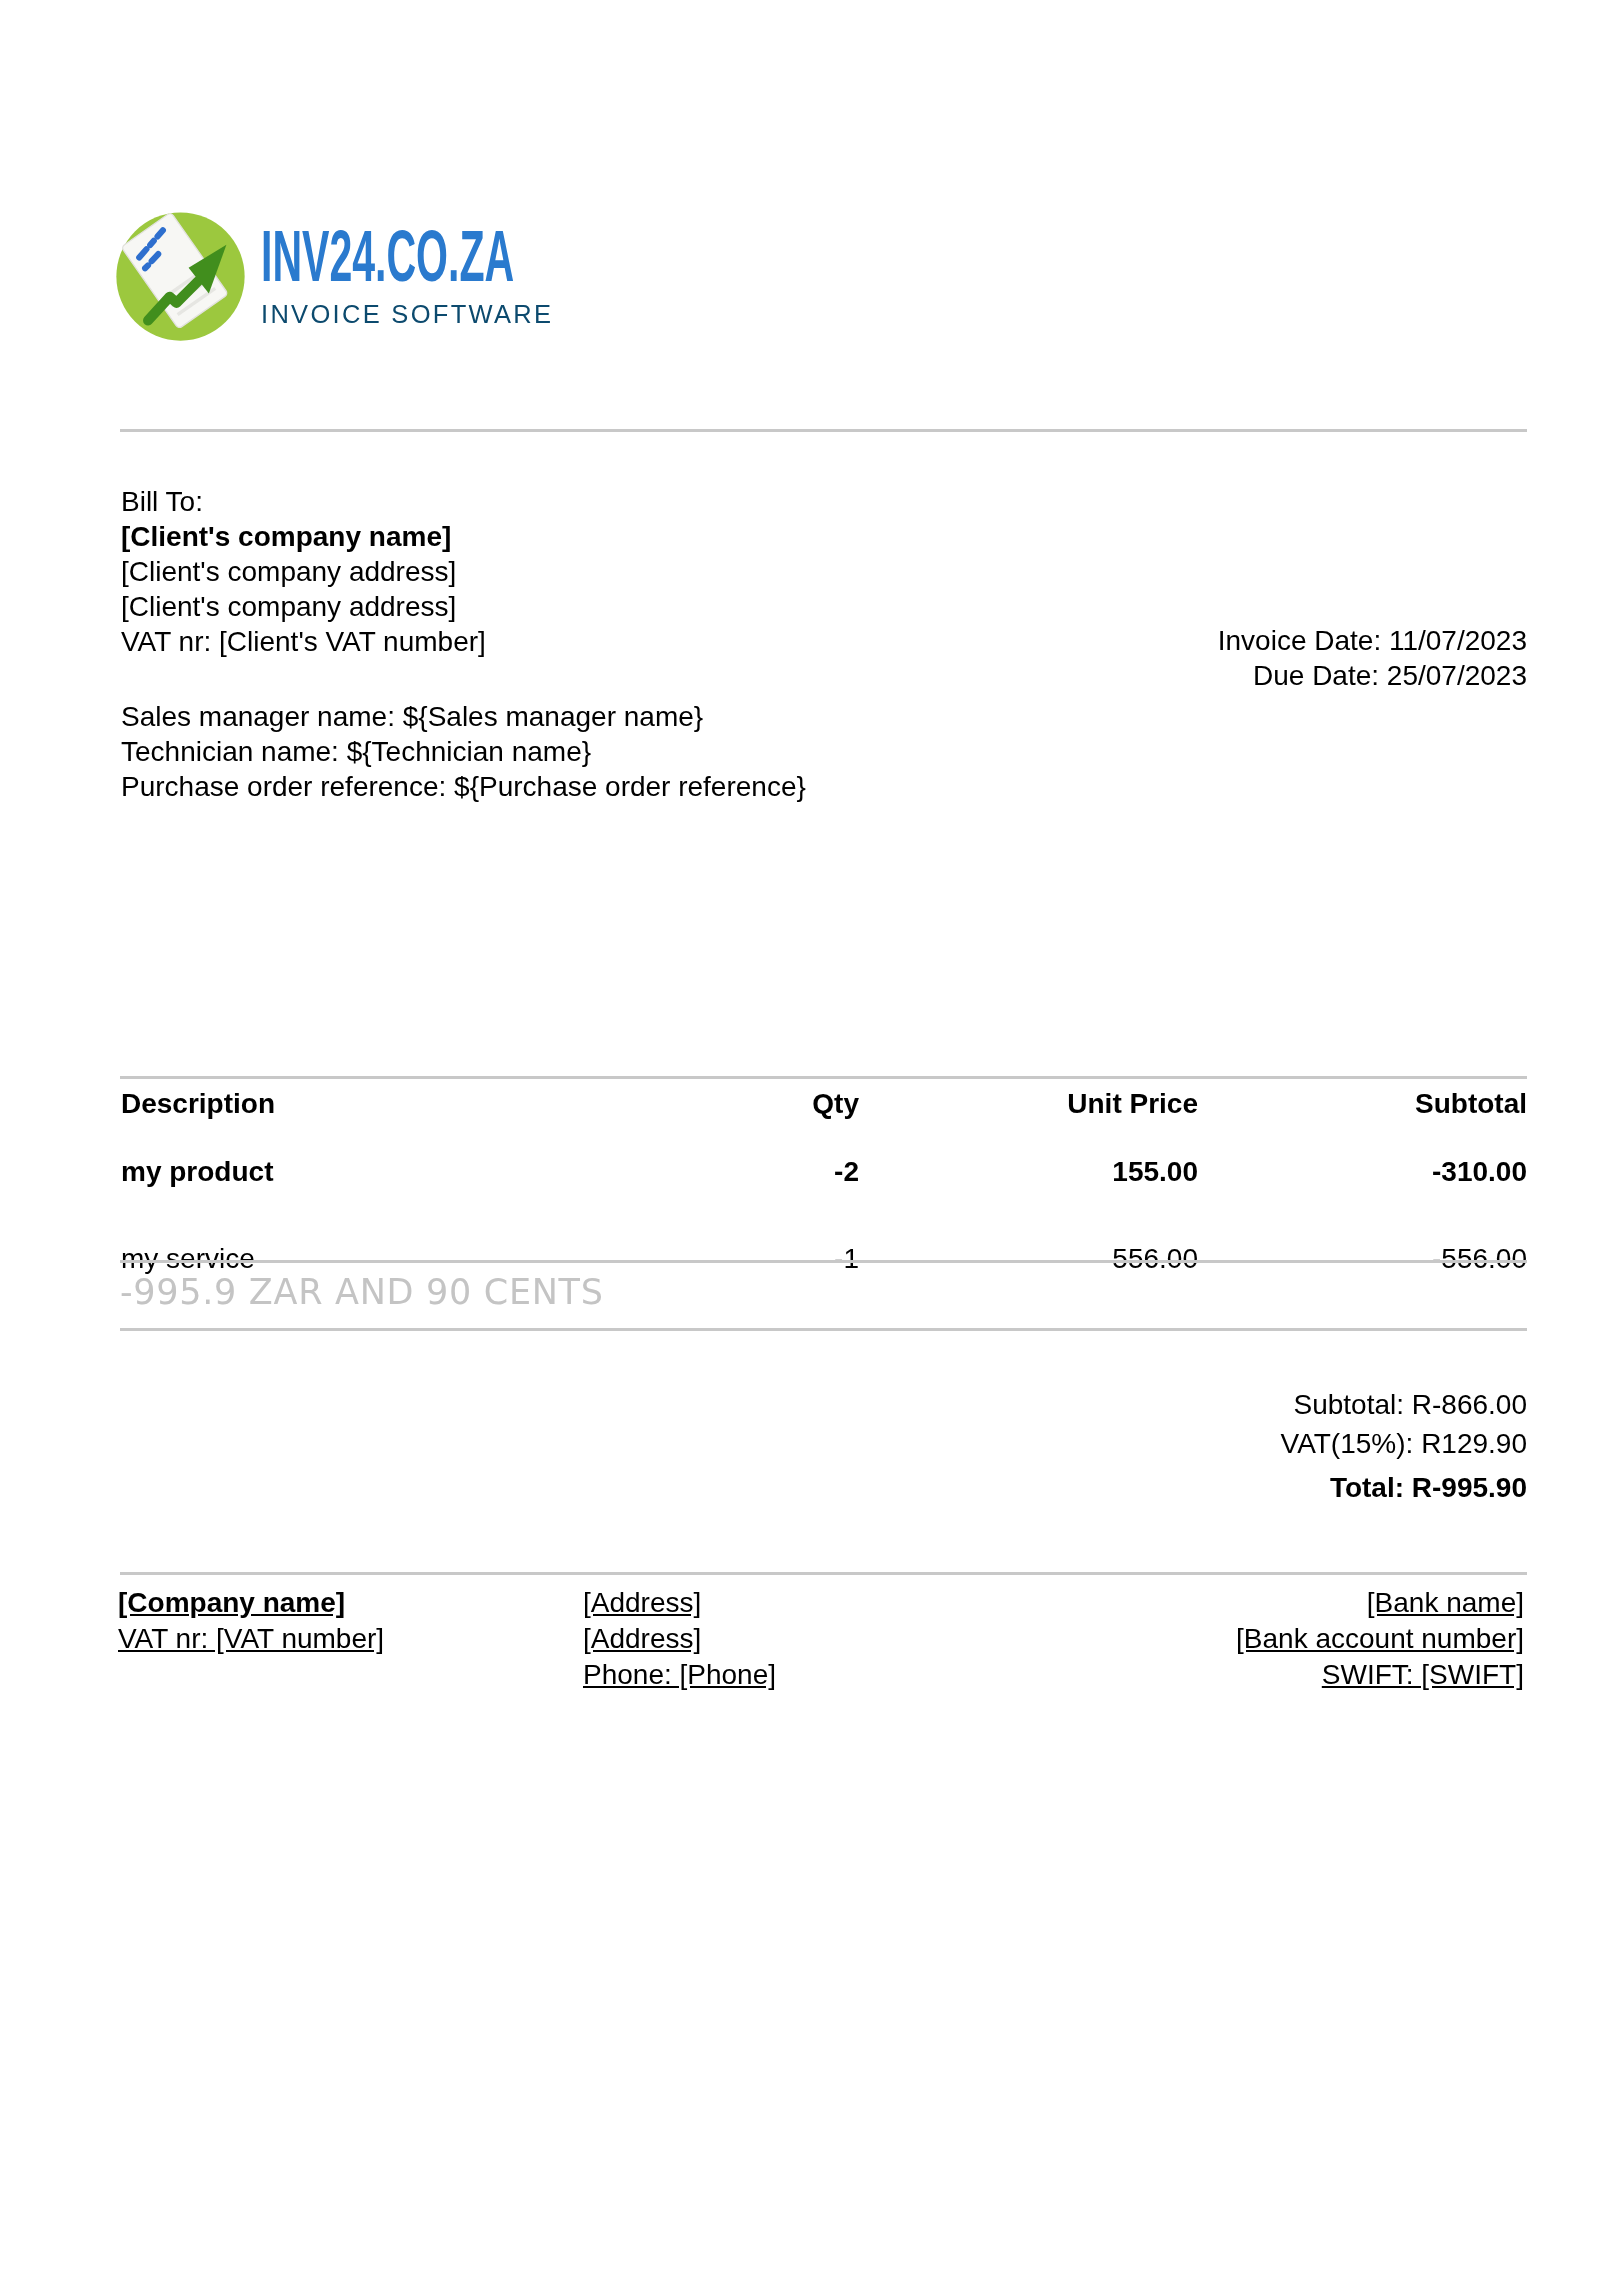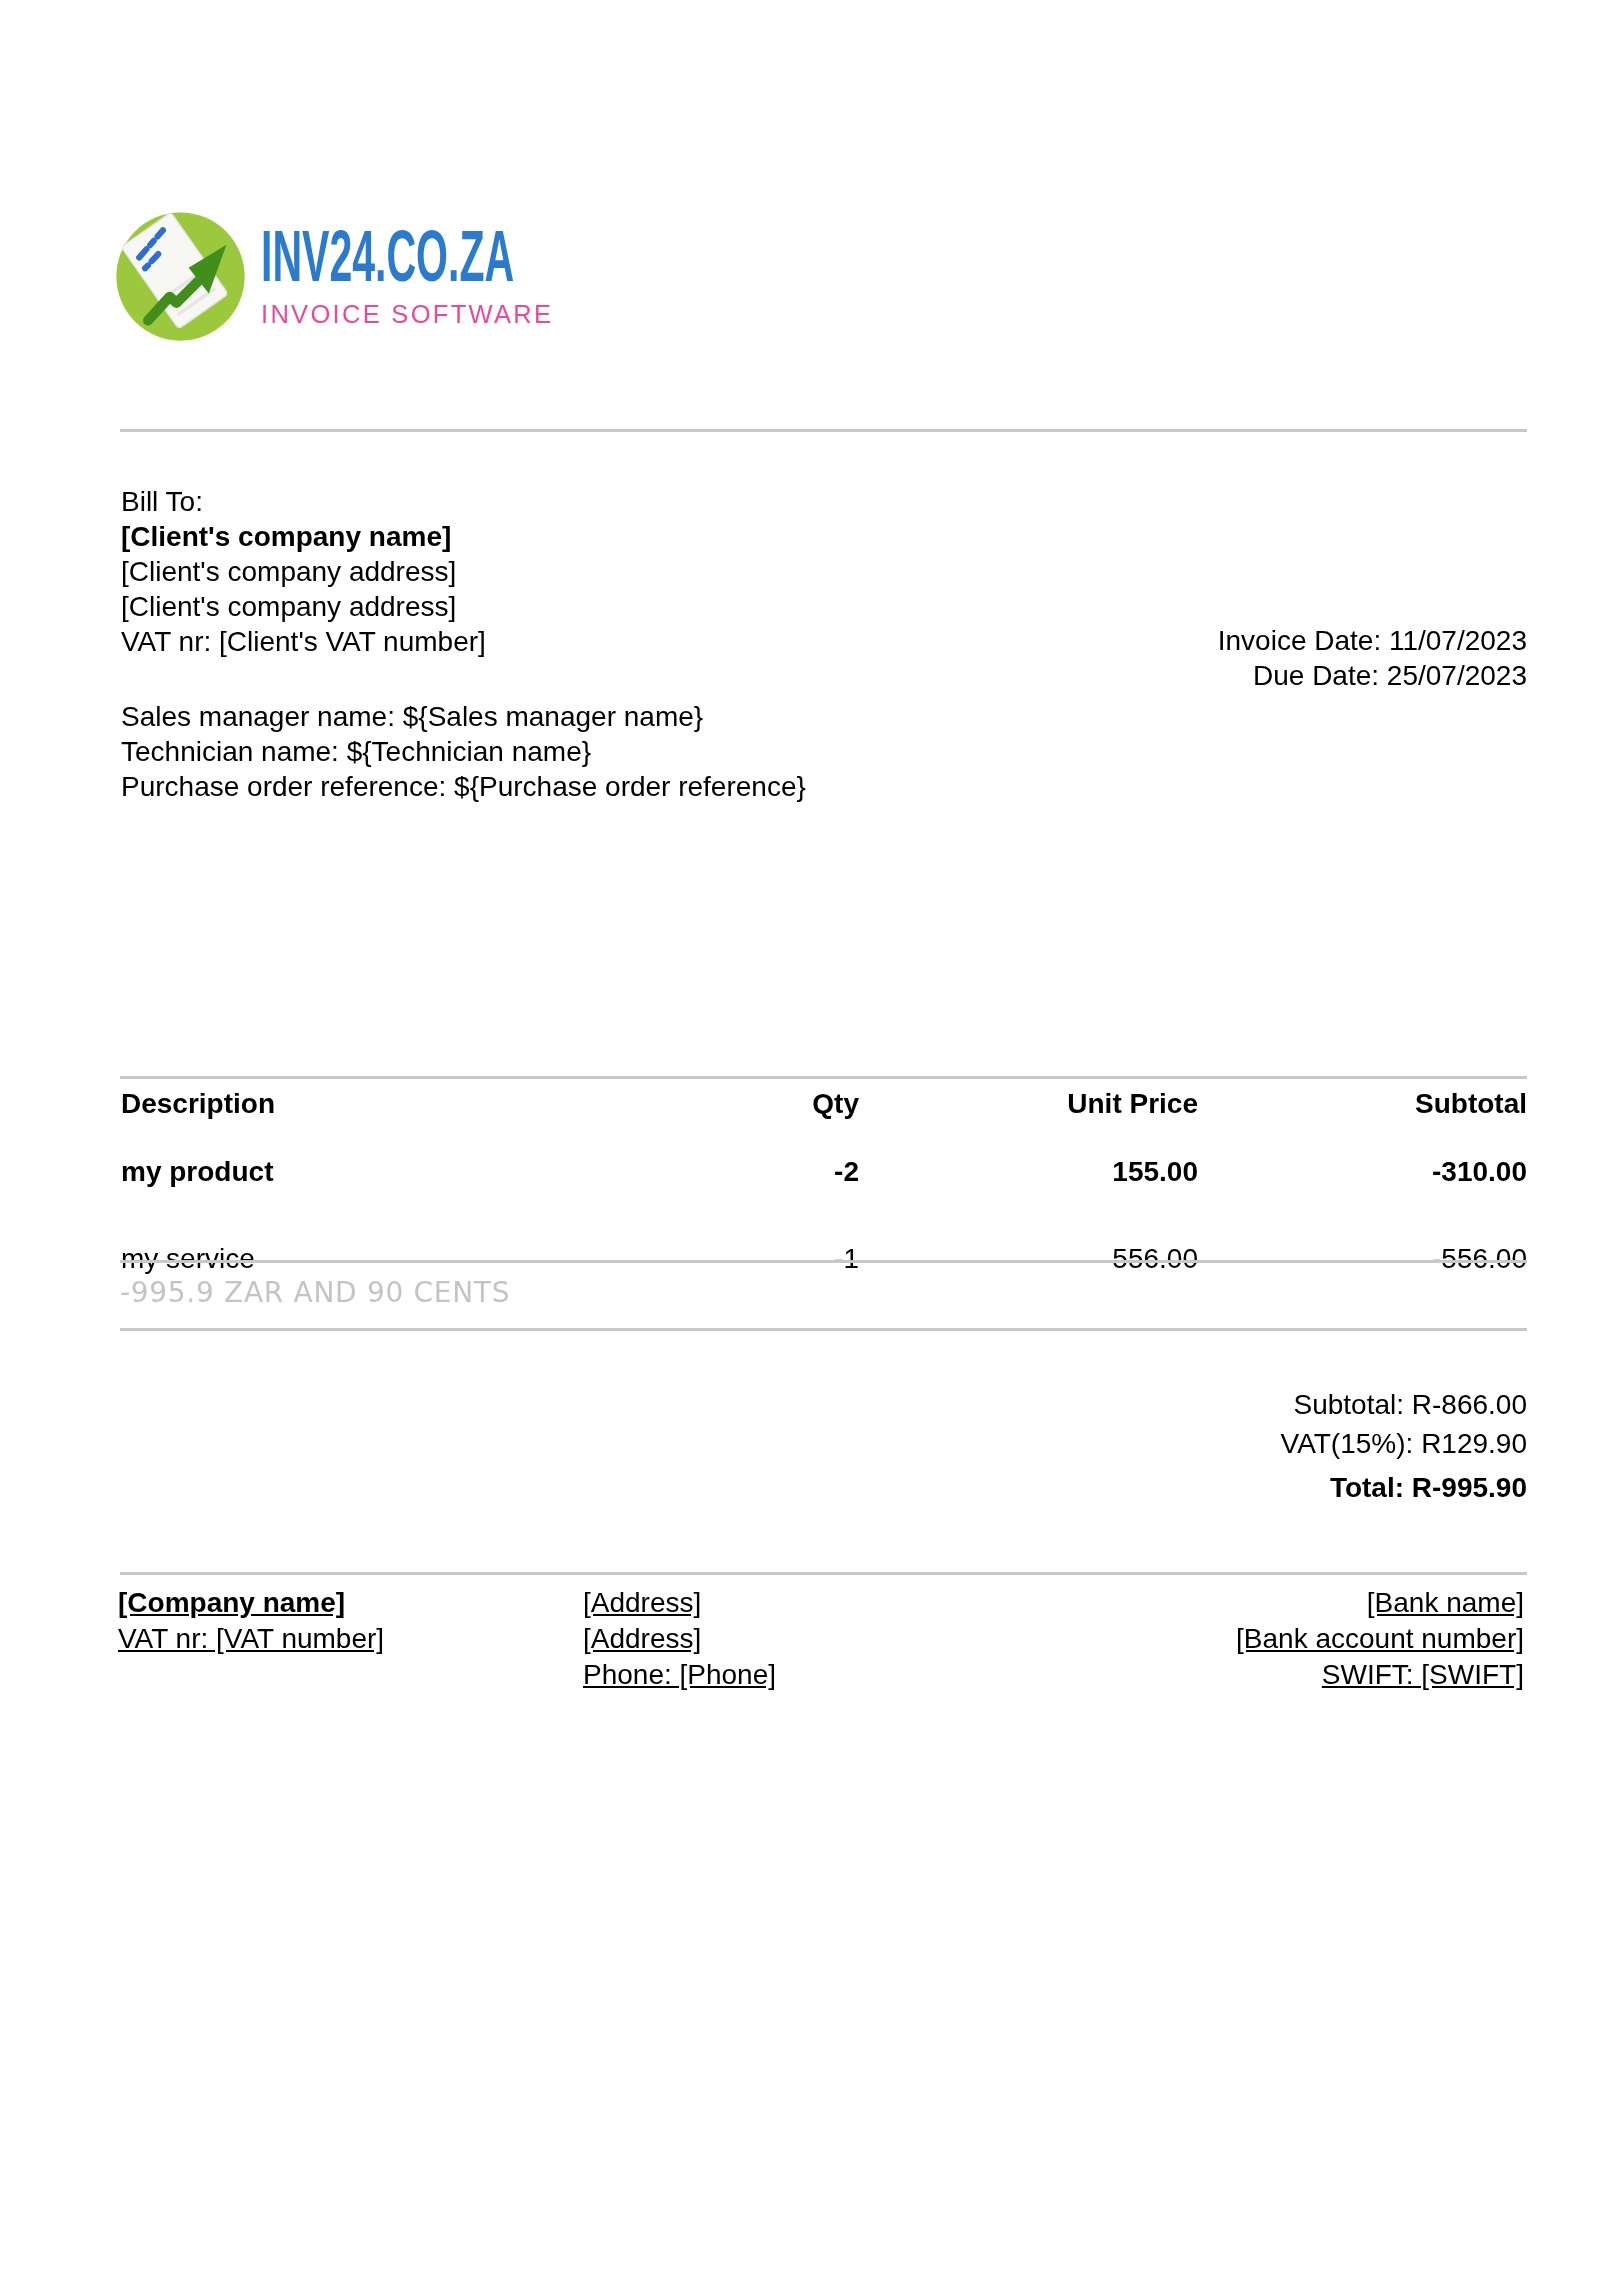--- a/index.html
+++ b/index.html
@@ -19,41 +19,41 @@
   
   .logo { position:absolute; left:113px; top:207px; display:flex; }
   .logo-mark { width:135px; height:135px; flex:0 0 auto; }
   .logo-text { margin-left:13px; }
   .brand {
     margin-top:13px; font-weight:bold; font-size:72px; line-height:73px;
     color:#2a7ace; white-space:nowrap; transform:scaleX(0.57); transform-origin:0 0;
   }
   .tagline {
     margin-top:7.9px; font-size:25.5px; line-height:27.5px; letter-spacing:2.3px;
-    color:#ec4899; white-space:nowrap;
+    color:#0c4a6e; white-space:nowrap;
   }
 
   .billto { position:absolute; left:121px; top:484px; }
   .dates  { position:absolute; right:96px; top:623px; text-align:right; }
   .meta   { position:absolute; left:121px; top:699px; width:700px; }
   .doc-title {
     position:absolute; left:0; top:887px; width:1623px; text-align:center;
     font-size:42px; line-height:52px; font-weight:bold;
   }
 
   .trow { position:absolute; left:121px; width:1406px; display:grid;
           grid-template-columns:419px 319px 339px 329px; }
   .trow .num { text-align:right; }
   .thead { top:1086px; font-weight:bold; }
   .trow1 { top:1154px;font-weight:bold; }
   .trow2 { top:1206px;margin-top:35px; }
 
   .words {
     position:absolute; left:120px; top:1275px;
-    font-family:"DejaVu Sans", sans-serif; font-size:28px; line-height:35px;
+    font-family:"DejaVu Sans", sans-serif; font-size:35px; line-height:35px;
     color:#c4c4c4; letter-spacing:0.7px; white-space:nowrap;
   }
 
   .totals { position:absolute; right:96px; top:1385px; text-align:right; line-height:39px; }
   .totals .total-line { font-weight:bold; margin-top:5.2px; }
 
   .footer { position:absolute; left:118px; top:1585px; width:1406px; display:grid;
             grid-template-columns:465px 582px 359px; line-height:36px;text-decoration:underline; }
   .footer .col-bank { text-align:right; }
 </style>

